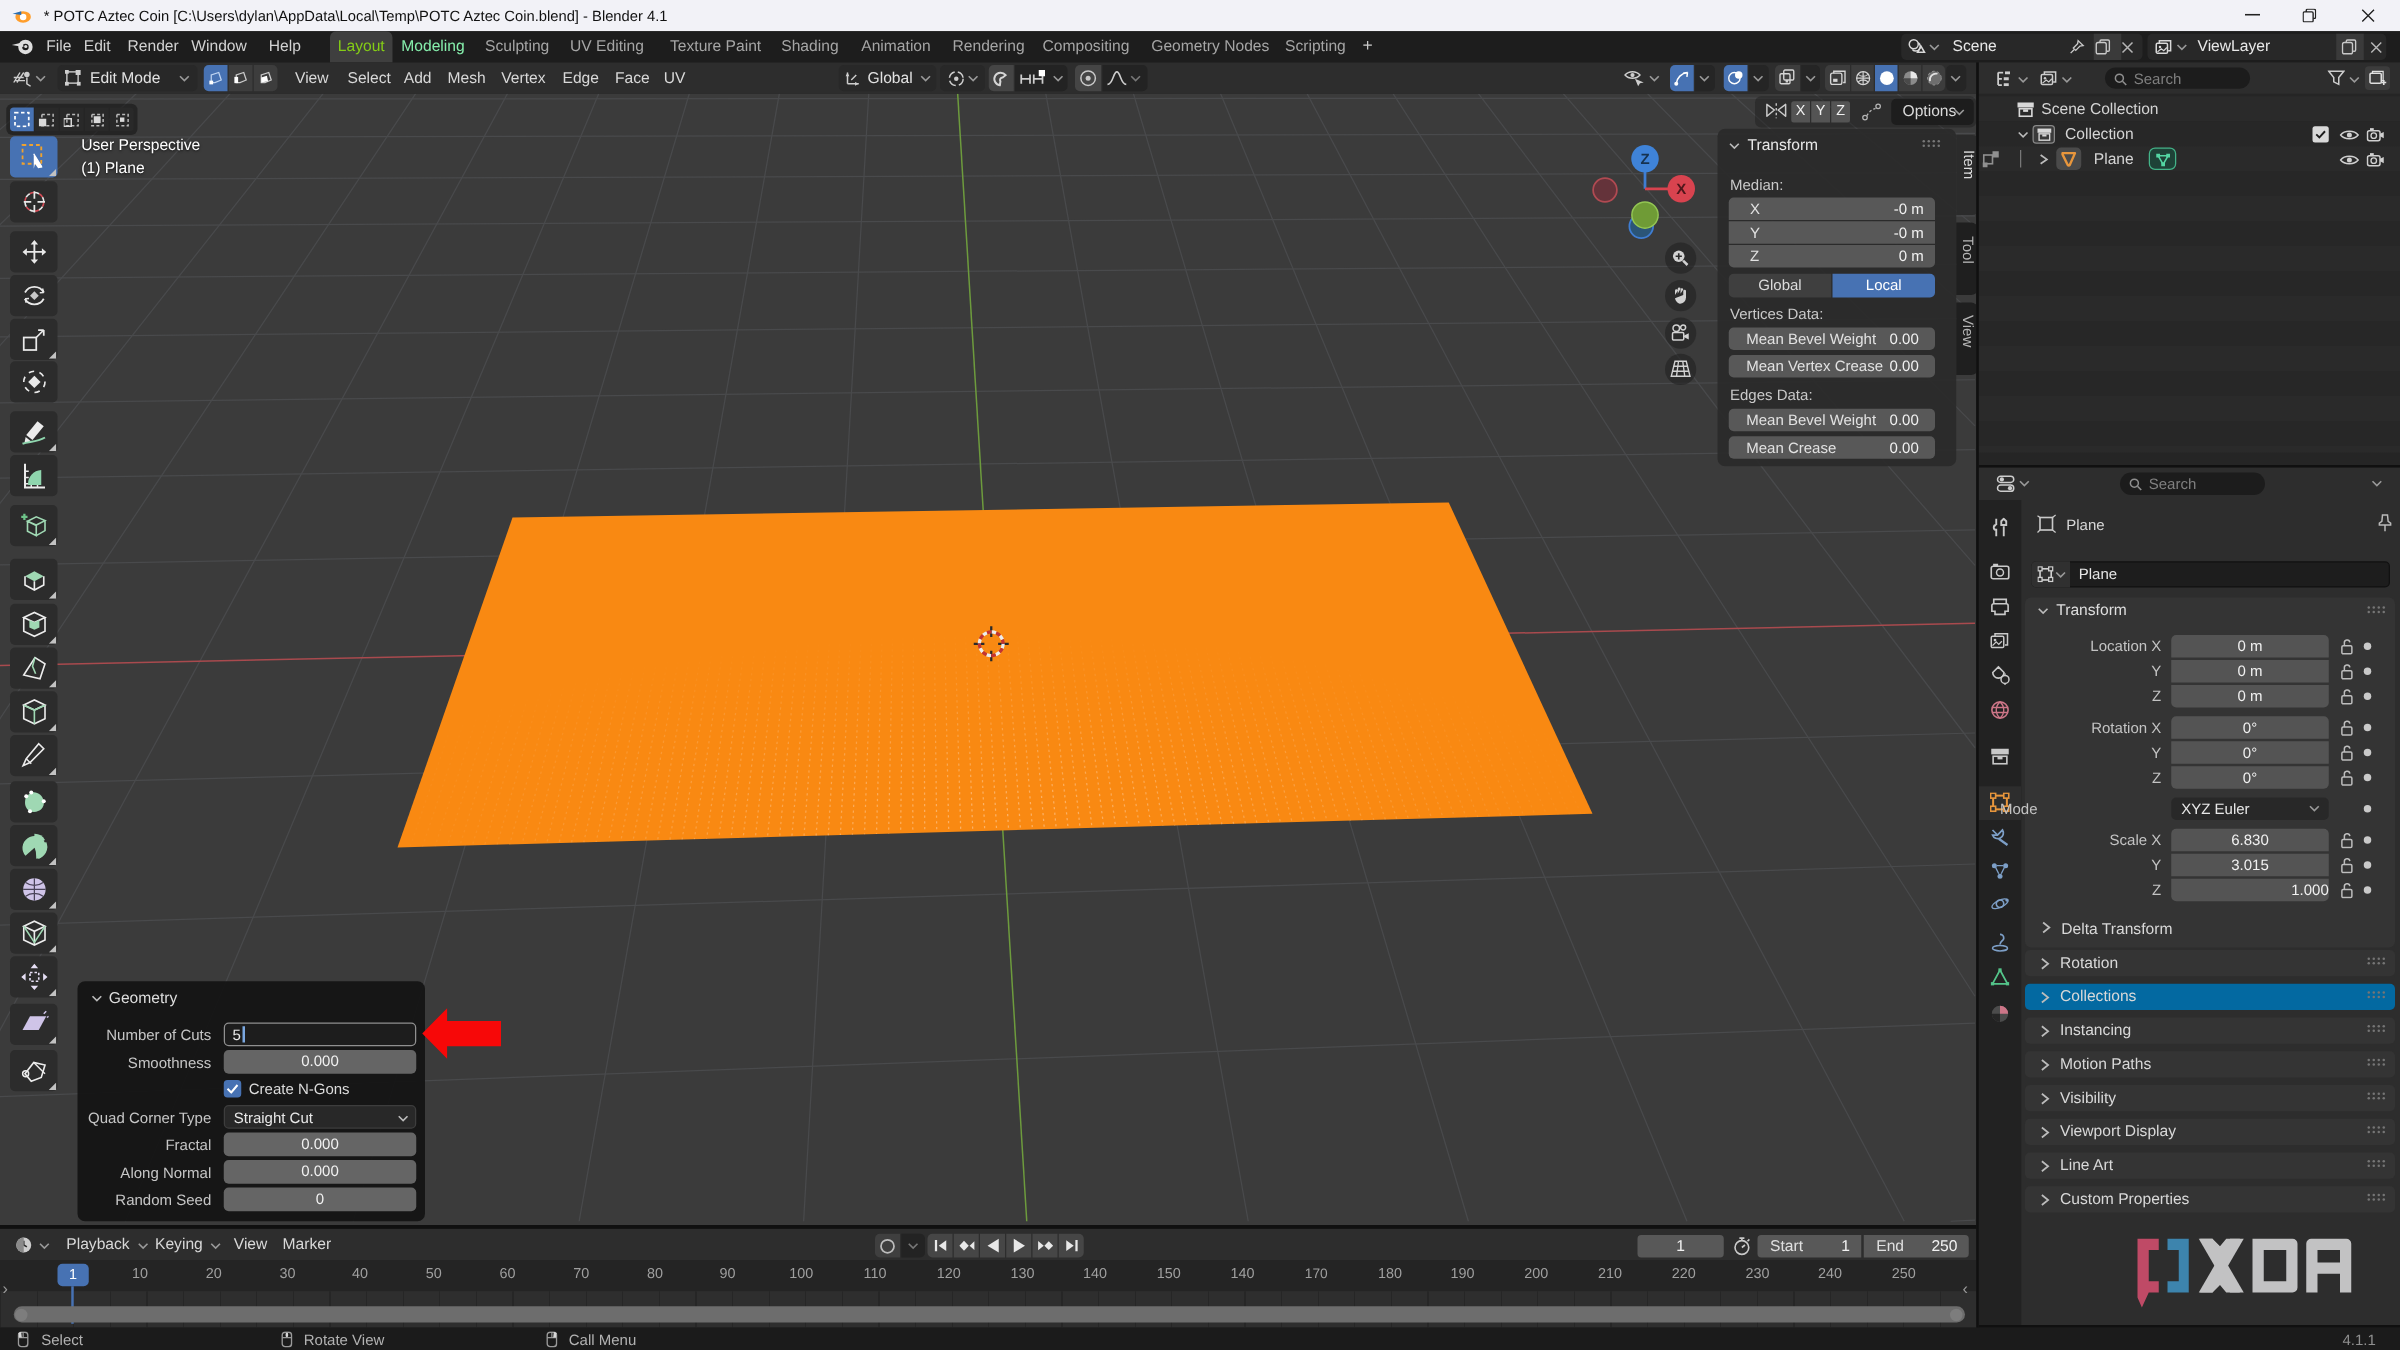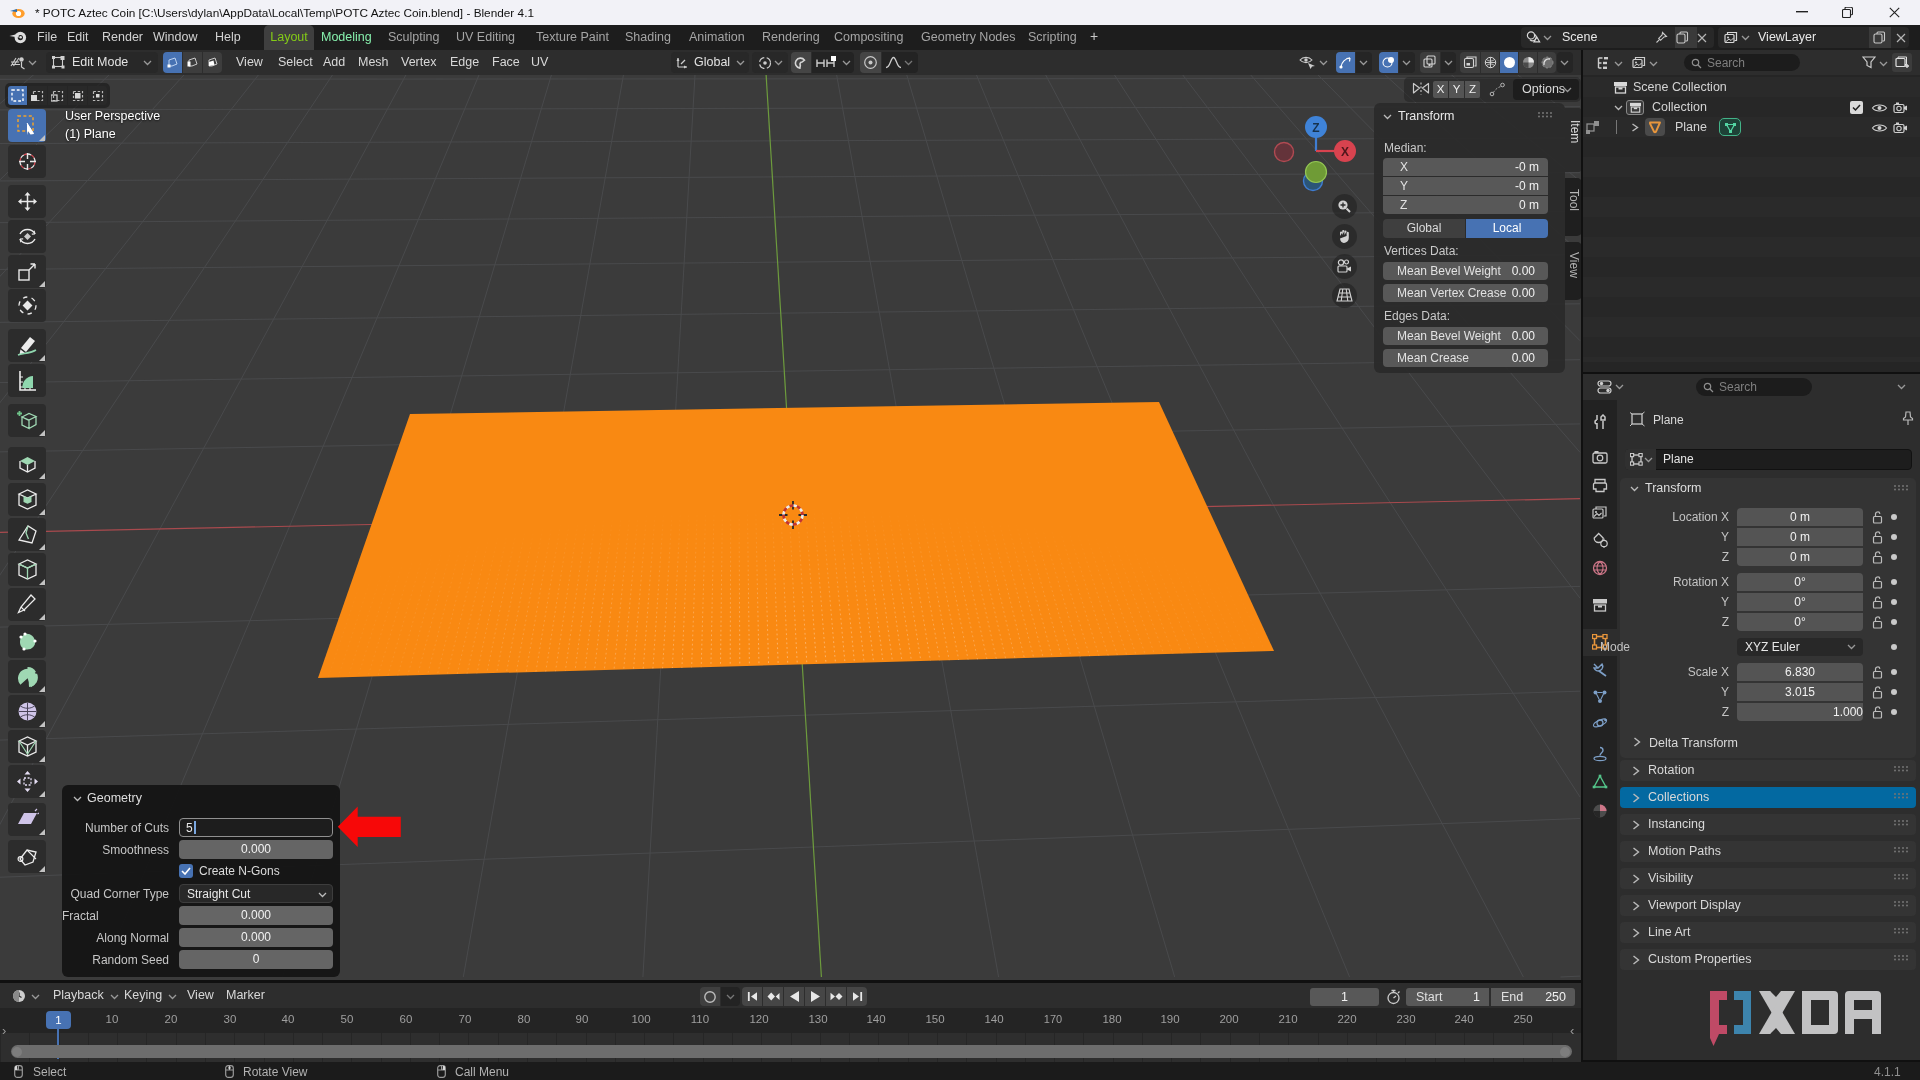--- a/index.html
+++ b/index.html
@@ -756,21 +756,21 @@
         <path d="M1 4 L4 7 L9 1" stroke="#fff" stroke-width="1.6" fill="none"></path>
       </svg>
   <div class="a" style="left:137px;top:79px;color:#dcdcdc">Create N-Gons</div>
   <div class="a" style="left:0;top:102px;width:107px;text-align:right">Quad Corner Type</div>
   <div class="a" style="left:117px;top:99px;width:154px;height:19px;background:#282828;border:1px solid #3d3d3d;border-radius:4px">
         <span class="a" style="left:7px;top:1.5px;color:#e8e8e8">Straight Cut</span>
         <svg class="chv a" style="left:138px;top:7px" viewBox="0 0 9 6">
           <path d="M1 1 L4.5 4.5 L8 1" stroke="#bbb" stroke-width="1.3" fill="none"></path>
         </svg>
       </div>
-  <div class="a" style="left:0;top:124px;width:107px;text-align:left">Fractal</div>
+  <div class="a" style="left:0;top:124px;width:107px;text-align:right">Fractal</div>
   <div class="a" style="left:117px;top:121px;width:154px;height:19px;background:#656565;border-radius:4px;text-align:center;line-height:19px;color:#f2f2f2">0.000</div>
   <div class="a" style="left:0;top:146px;width:107px;text-align:right">Along Normal</div>
   <div class="a" style="left:117px;top:143px;width:154px;height:19px;background:#656565;border-radius:4px;text-align:center;line-height:19px;color:#f2f2f2">0.000</div>
   <div class="a" style="left:0;top:168px;width:107px;text-align:right">Random Seed</div>
   <div class="a" style="left:117px;top:165px;width:154px;height:19px;background:#656565;border-radius:4px;text-align:center;line-height:19px;color:#f2f2f2">0</div>
 </div>
 
 <svg class="a" style="left:330px;top:725px" width="78" height="50" viewBox="0 0 78 50">
       <polygon points="7.8,26.8 27.7,6.5 27.7,16.8 70.8,16.8 70.8,36.9 27.7,36.9 27.7,47" fill="#f70808"></polygon>
     </svg>

